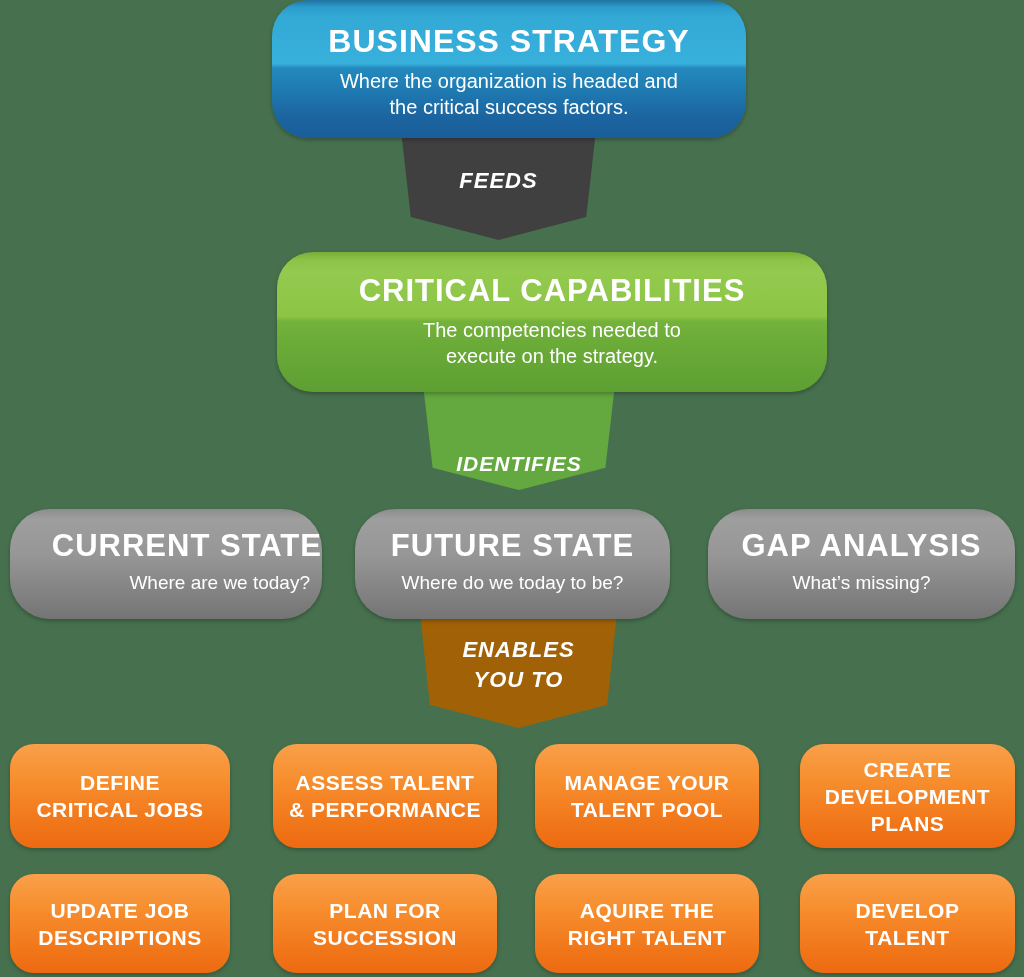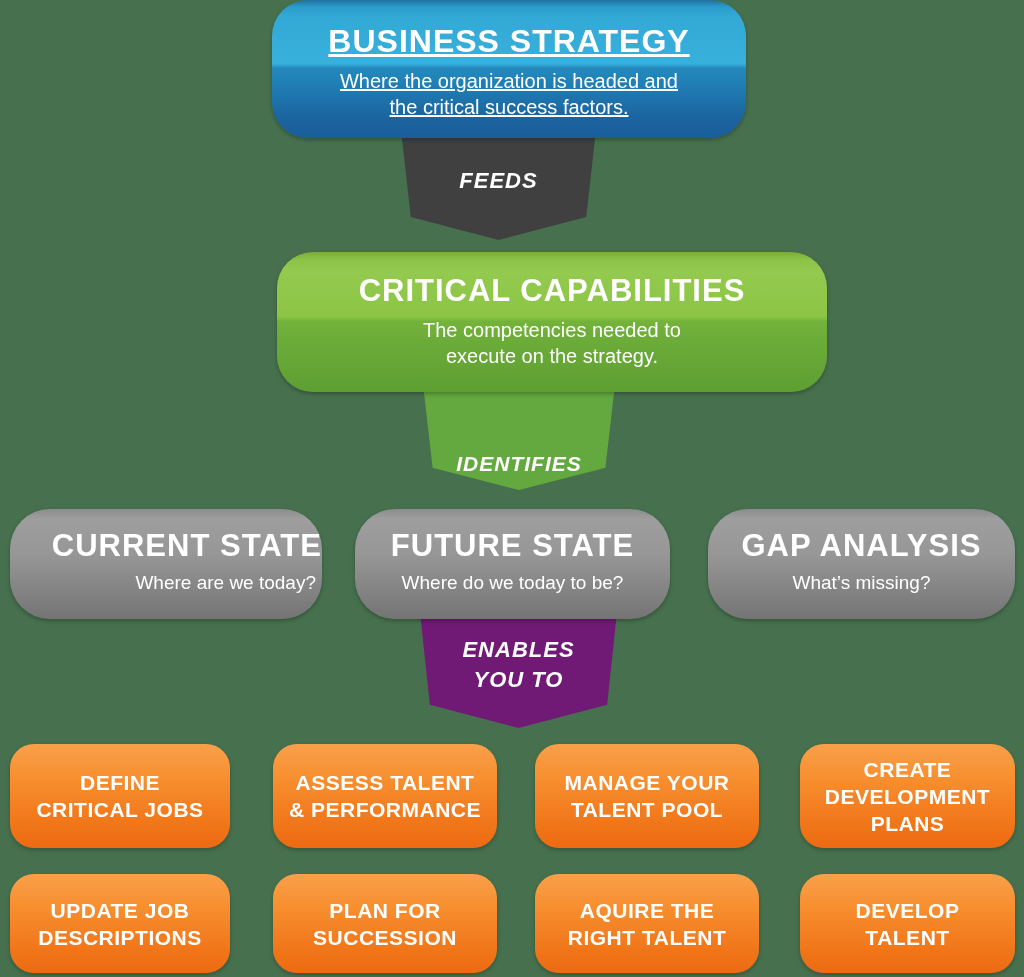--- a/index.html
+++ b/index.html
@@ -23,34 +23,33 @@
     box-sizing: border-box;
     z-index: 2;
   }
   .node .title {
     margin: 0;
     font-weight: bold;
     letter-spacing: 1px;
     white-space: pre-line;
   }
   .node .subtitle {
-    margin: 6px;
+    margin: 12px;
     font-weight: normal;
     white-space: pre-line;
   }
   
   .blue-node {
     left: 272px; top: 0; width: 474px; height: 138px;
     border-radius: 36px;
     padding-top: 22px;
     background: linear-gradient(180deg,
       #20719F 0%, #2B9BCB 5%, #33A9D6 12%, #38B0DC 46%,
       #2489BE 49.5%, #2080B6 60%, #1B649F 85%, #195E9A 100%);
     box-shadow: 0 2px 4px rgba(0,0,0,0.28);
-    text-decoration: underline;
   }
   .blue-node .title { font-size: 32px; line-height: 38px; }
   .blue-node .subtitle { font-size: 20px; line-height: 26px; margin-top: 8px; }
   
   .green-node {
     left: 277px; top: 252px; width: 550px; height: 140px;
     border-radius: 36px;
     padding-top: 20px;
     background: linear-gradient(180deg,
       #79AE37 0%, #8DC447 6%, #93CA4F 14%, #8CC544 46%,
@@ -95,21 +94,21 @@
   }
   .feeds-arrow .arrow-label { font-size: 22px; padding-bottom: 8px; }
   .identifies-arrow {
     left: 423px; top: 384px; width: 192px; height: 106px;
     background: #64A93F;
     align-items: flex-end;
   }
   .identifies-arrow .arrow-label { font-size: 21px; padding-bottom: 14px; }
   .enables-arrow {
     left: 420px; top: 612px; width: 197px; height: 116px;
-    background: #701a75;
+    background: #a16207;
     clip-path: polygon(0 0, 100% 0, 95% 80%, 50% 100%, 5% 80%);
   }
   .enables-arrow .arrow-label { font-size: 22px; line-height: 30px; padding-bottom: 10px; }
   
   .action-node {
     position: absolute;
     border-radius: 24px;
     background: linear-gradient(180deg,
       #F9A04A 0%, #F78E2E 35%, #F07418 80%, #ED6A12 100%);
     box-shadow: 0 2px 4px rgba(0,0,0,0.25);

